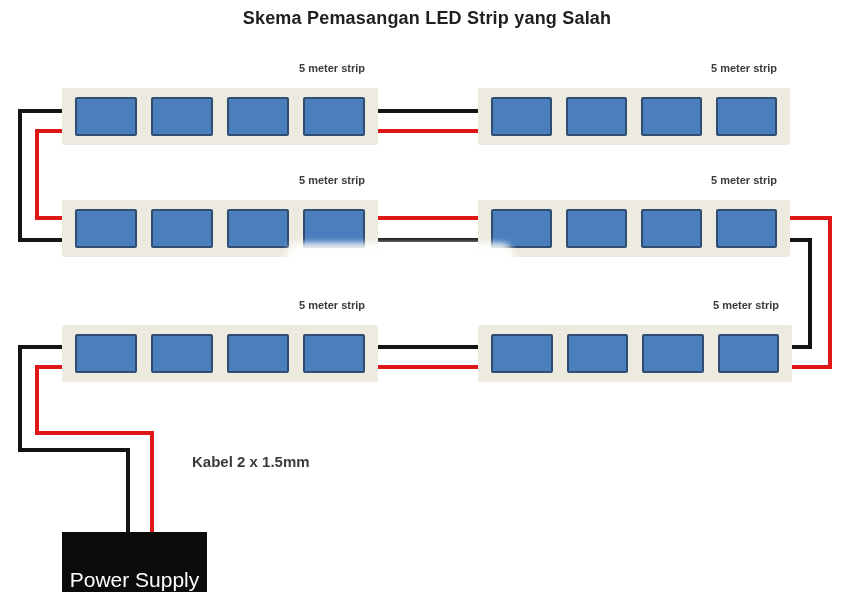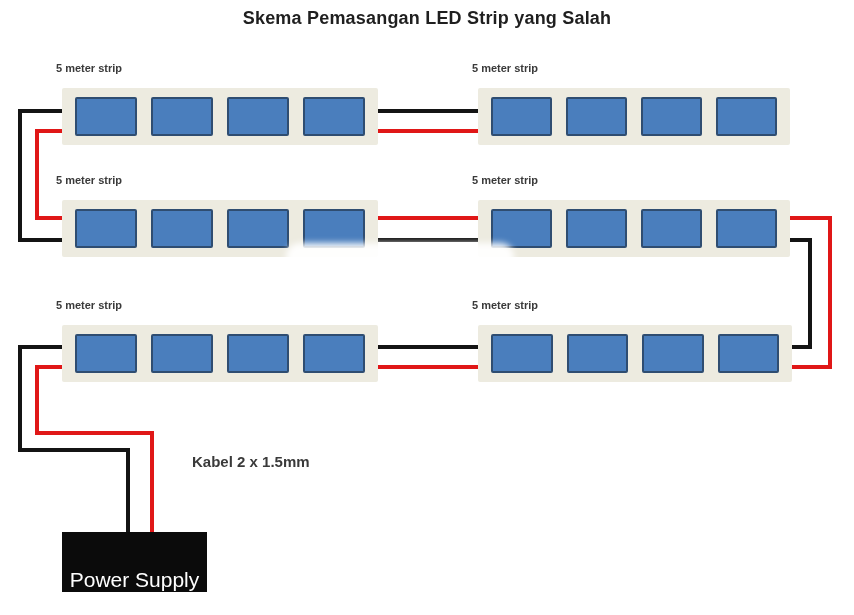--- a/index.html
+++ b/index.html
@@ -23,22 +23,22 @@
     font-family:"Liberation Sans", sans-serif;
   }
   .title{
     position:absolute;left:0;top:8px;width:854px;
     text-align:center;
     font-size:18px;font-weight:bold;color:var(--title-color);
     letter-spacing:0.2px;
   }
   .strip-group{position:absolute;}
   .strip-label{
-    position:absolute;left:16px;top:-26px;width:100%;
-    text-align:left;
+    position:absolute;left:9px;top:-26px;width:100%;
+    text-align:right;
     font-size:11px;font-weight:bold;color:var(--label-color);
     margin-left:-22px;
   }
   .strip-body{
     position:absolute;left:0;top:0;width:100%;height:57px;
     background:var(--strip-bg);
     border-radius:2px;
     display:flex;align-items:center;
     padding:0 13px;box-sizing:border-box;gap:14px;
   }

